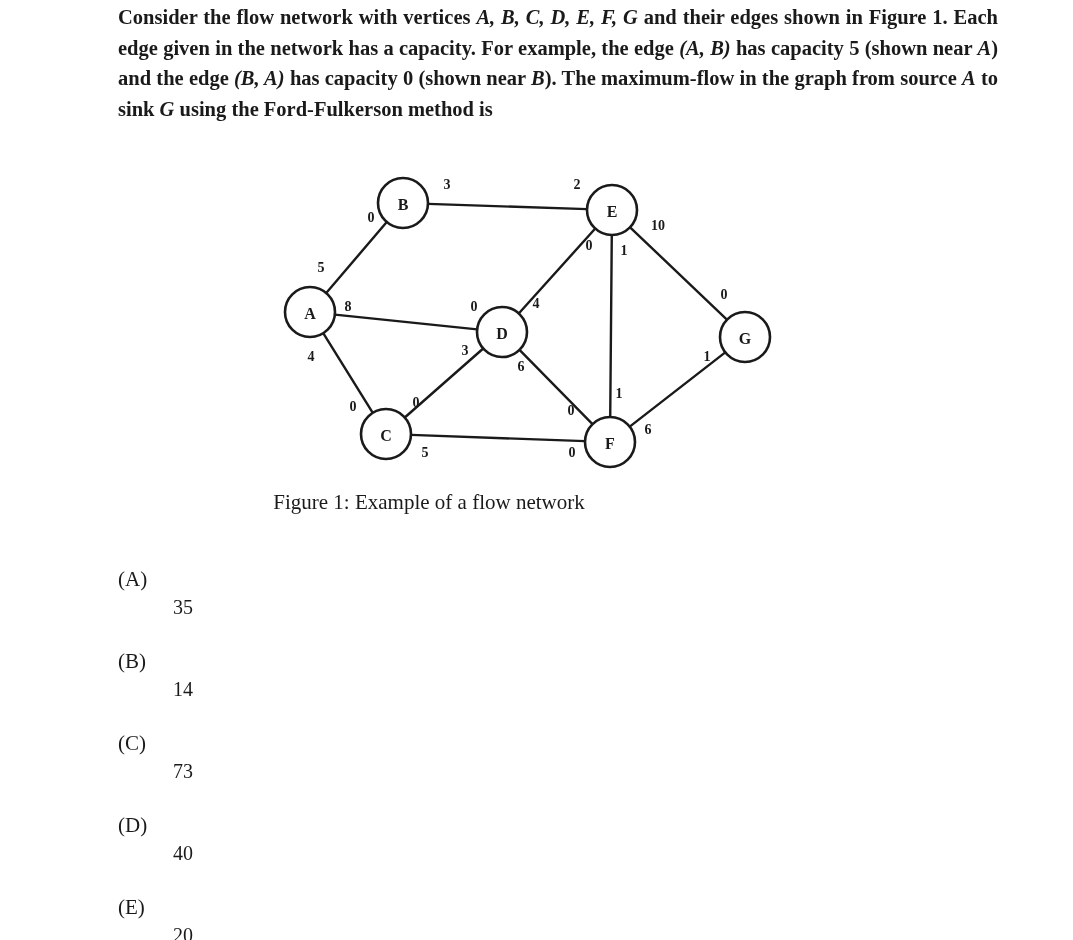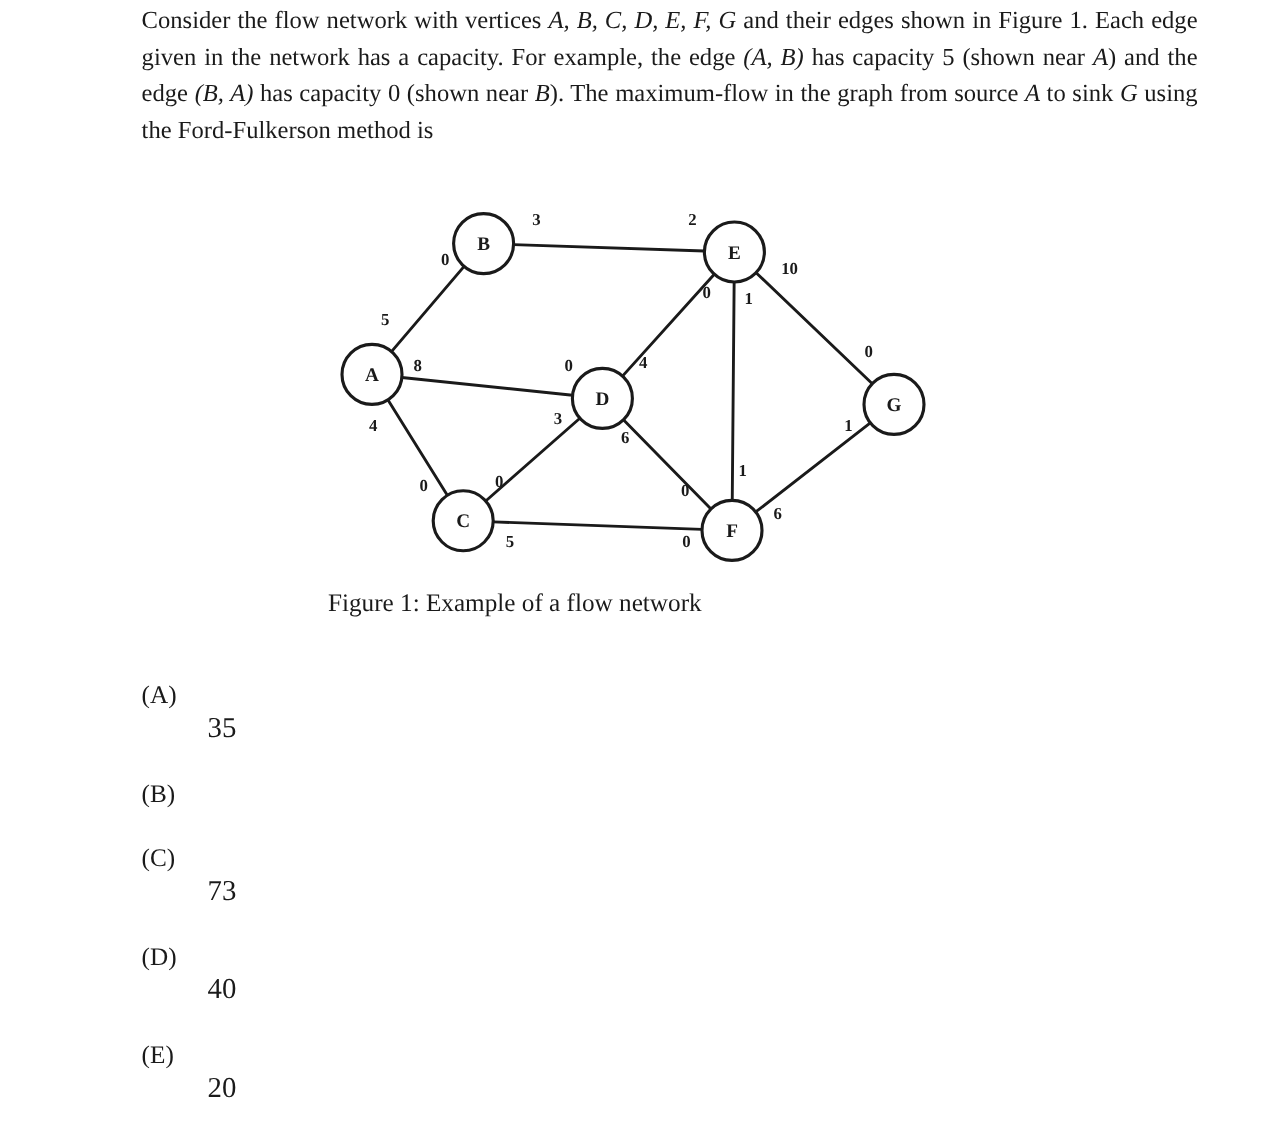--- a/index.html
+++ b/index.html
@@ -19,20 +19,21 @@
   
   #question-block {
     position: absolute;
     left: 118px;
     top: 2px;
     width: 880px;
     font-size: 20.5px;
     line-height: 30.5px;
     text-align: justify;
     text-justify: inter-word;
+    font-weight: bold;
   }
   #question-block .math {
     font-family: "Liberation Serif", "DejaVu Serif", serif;
     font-style: italic;
   }
   #question-block .num {
     font-family: "Liberation Serif", "DejaVu Serif", serif;
     font-style: normal;
   }
 
@@ -95,21 +96,21 @@
   }
   .option-row {
     margin-bottom: 26px;
   }
   .option-letter {
     font-size: 21px;
     line-height: 28px;
     display: block;
   }
   .option-value {
-    font-size: 24px;
+    font-size: 20px;
     line-height: 28px;
     display: block;
     padding-left: 55px;
   }
 </style>
 </head>
 <body>
 
 <div id="question-block"><span>Consider the flow network with vertices </span><span class="math">A, B, C, D, E, F, G</span><span> and their edges shown in Figure 1. Each edge given in the network has a capacity. For example, the edge </span><span class="math">(A, B)</span><span> has capacity </span><span class="num">5</span><span> (shown near </span><span class="math">A</span><span>) and the edge </span><span class="math">(B, A)</span><span> has capacity </span><span class="num">0</span><span> (shown near </span><span class="math">B</span><span>). The maximum-flow in the graph from source </span><span class="math">A</span><span> to sink </span><span class="math">G</span><span> using the Ford-Fulkerson method is</span></div>
 
@@ -172,20 +173,21 @@
   <div id="figure-caption">Figure 1: Example of a flow network</div>
 </div>
 
 <div id="options-list">
     <div class="option-row">
       <span class="option-letter">(A)</span>
       <span class="option-value">35</span>
     </div>
     <div class="option-row">
       <span class="option-letter">(B)</span>
+      <span class="option-value">14</span>
     </div>
     <div class="option-row">
       <span class="option-letter">(C)</span>
       <span class="option-value">73</span>
     </div>
     <div class="option-row">
       <span class="option-letter">(D)</span>
       <span class="option-value">40</span>
     </div>
     <div class="option-row">

